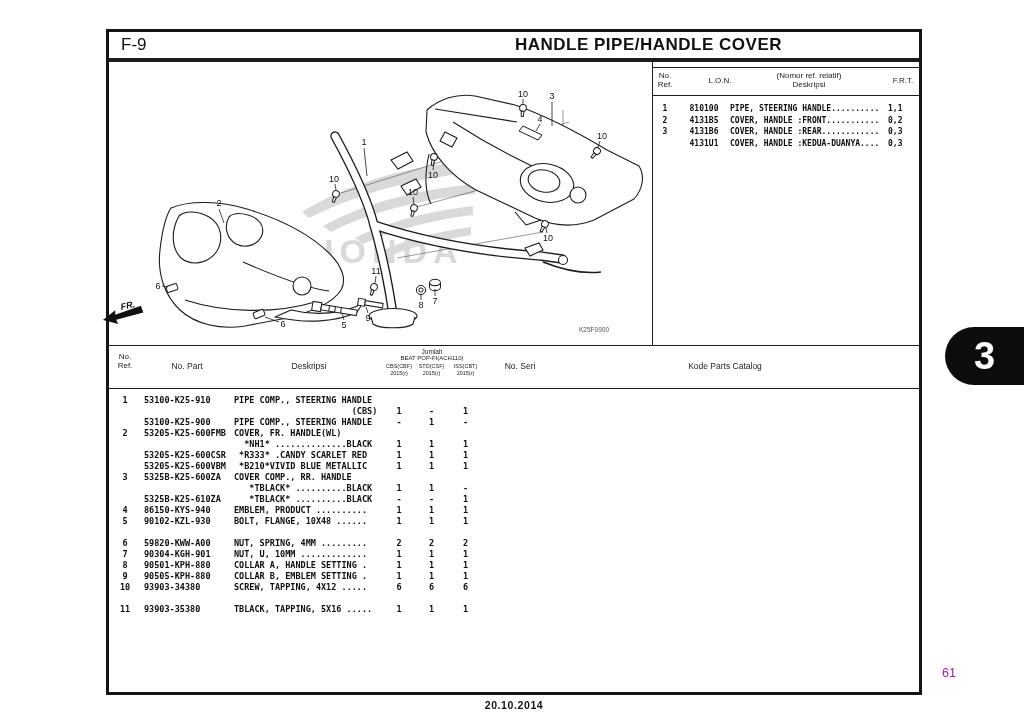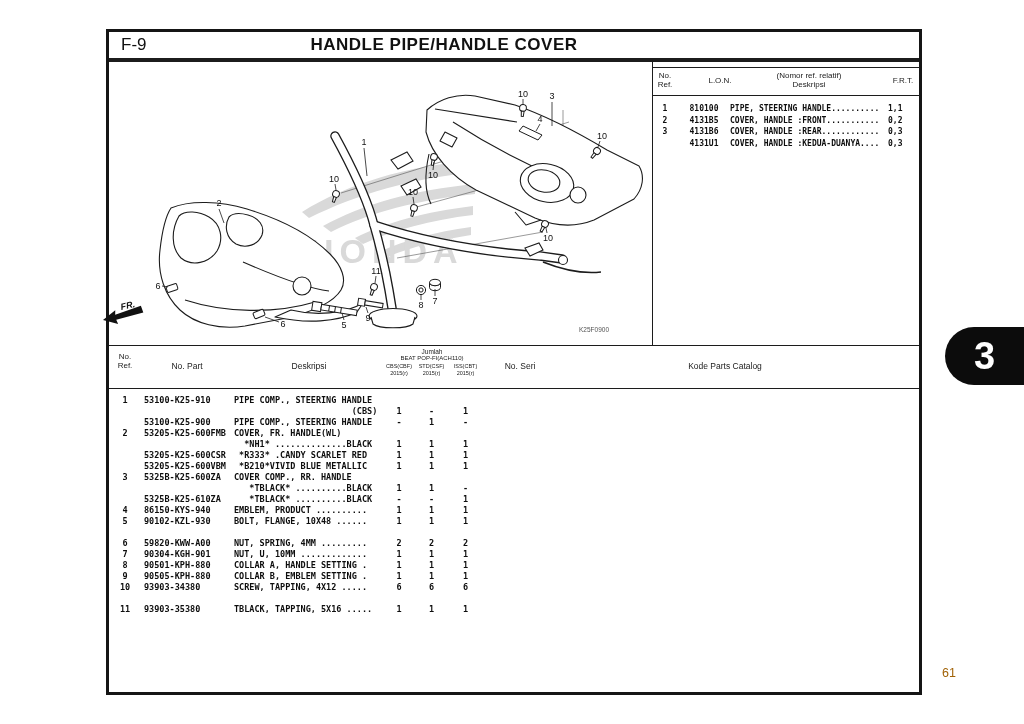--- a/index.html
+++ b/index.html
@@ -2,21 +2,21 @@
 <html><head>
 <meta charset="utf-8">
 <style>
   html,body{margin:0;padding:0;background:#fff}
   #page{position:relative;width:1024px;height:724px;background:#fff;color:#111;
         font-family:"Liberation Sans",sans-serif;overflow:hidden}
   .ln{position:absolute;background:#1c1c1c}
   #content-border{position:absolute;left:106px;top:29px;width:810px;height:660px;
         border:3px solid #151515}
   #f9{position:absolute;left:121px;top:35px;font-size:17px;font-weight:normal}
-  #title{position:absolute;left:106px;top:35px;width:676px;text-align:center;
+  #title{position:absolute;left:106px;top:35px;width:676px;text-align:right;
         font-size:17px;font-weight:bold;letter-spacing:.5px}
   .mono{font-family:"DejaVu Sans Mono","Liberation Mono",monospace;font-weight:bold;color:#0d0d0d}
   
   .mh{position:absolute;font-size:8px;line-height:9px;text-align:center;color:#222}
   #ref-table-body{position:absolute;left:652px;top:103px;width:268px}
   .rrow{display:grid;grid-template-columns:26px 52px 158px 32px;line-height:11.5px;
         font-size:8px}
   .rrow .c-ref{text-align:center}
   .rrow .c-lon{text-align:center}
   .rrow .c-desc{white-space:pre}
@@ -36,21 +36,21 @@
   .prow .c-desc{white-space:pre}
   .prow .c-q{text-align:center}
   
   #diagram-layer{position:absolute;left:95px;top:62px;width:560px;height:285px}
   .callout{position:absolute;transform:translate(-50%,-50%);font-size:9px;color:#111;
         font-family:"Liberation Sans",sans-serif}
   
   #side-tab{position:absolute;left:945px;top:327px;width:79px;height:58px;background:#0c0c0c;
         border-radius:29px 0 0 29px;display:flex;align-items:center;justify-content:center}
   #side-tab span{color:#fff;font-size:38px;font-weight:bold;line-height:1}
-  #page-number{position:absolute;left:942px;top:666px;font-size:12.5px;color:#a16207}
+  #page-number{position:absolute;left:942px;top:666px;font-size:12.5px;color:#a21caf}
   #footer-date{position:absolute;left:106px;top:699px;width:816px;text-align:center;
         font-size:10.5px;font-weight:bold;letter-spacing:.6px}
 </style>
 </head>
 <body>
 
 <div id="page">
 
   <div id="content-border"></div>
 
@@ -420,14 +420,15 @@
         <span class="c-q">1</span>
         <span class="c-q">1</span>
         <span class="c-q">1</span>
       </div>
     </div>
 
   <div id="side-tab">
       <span>3</span>
     </div>
   <div id="page-number">61</div>
+  <div id="footer-date">20.10.2014</div>
 
 </div>
 
 </body></html>

